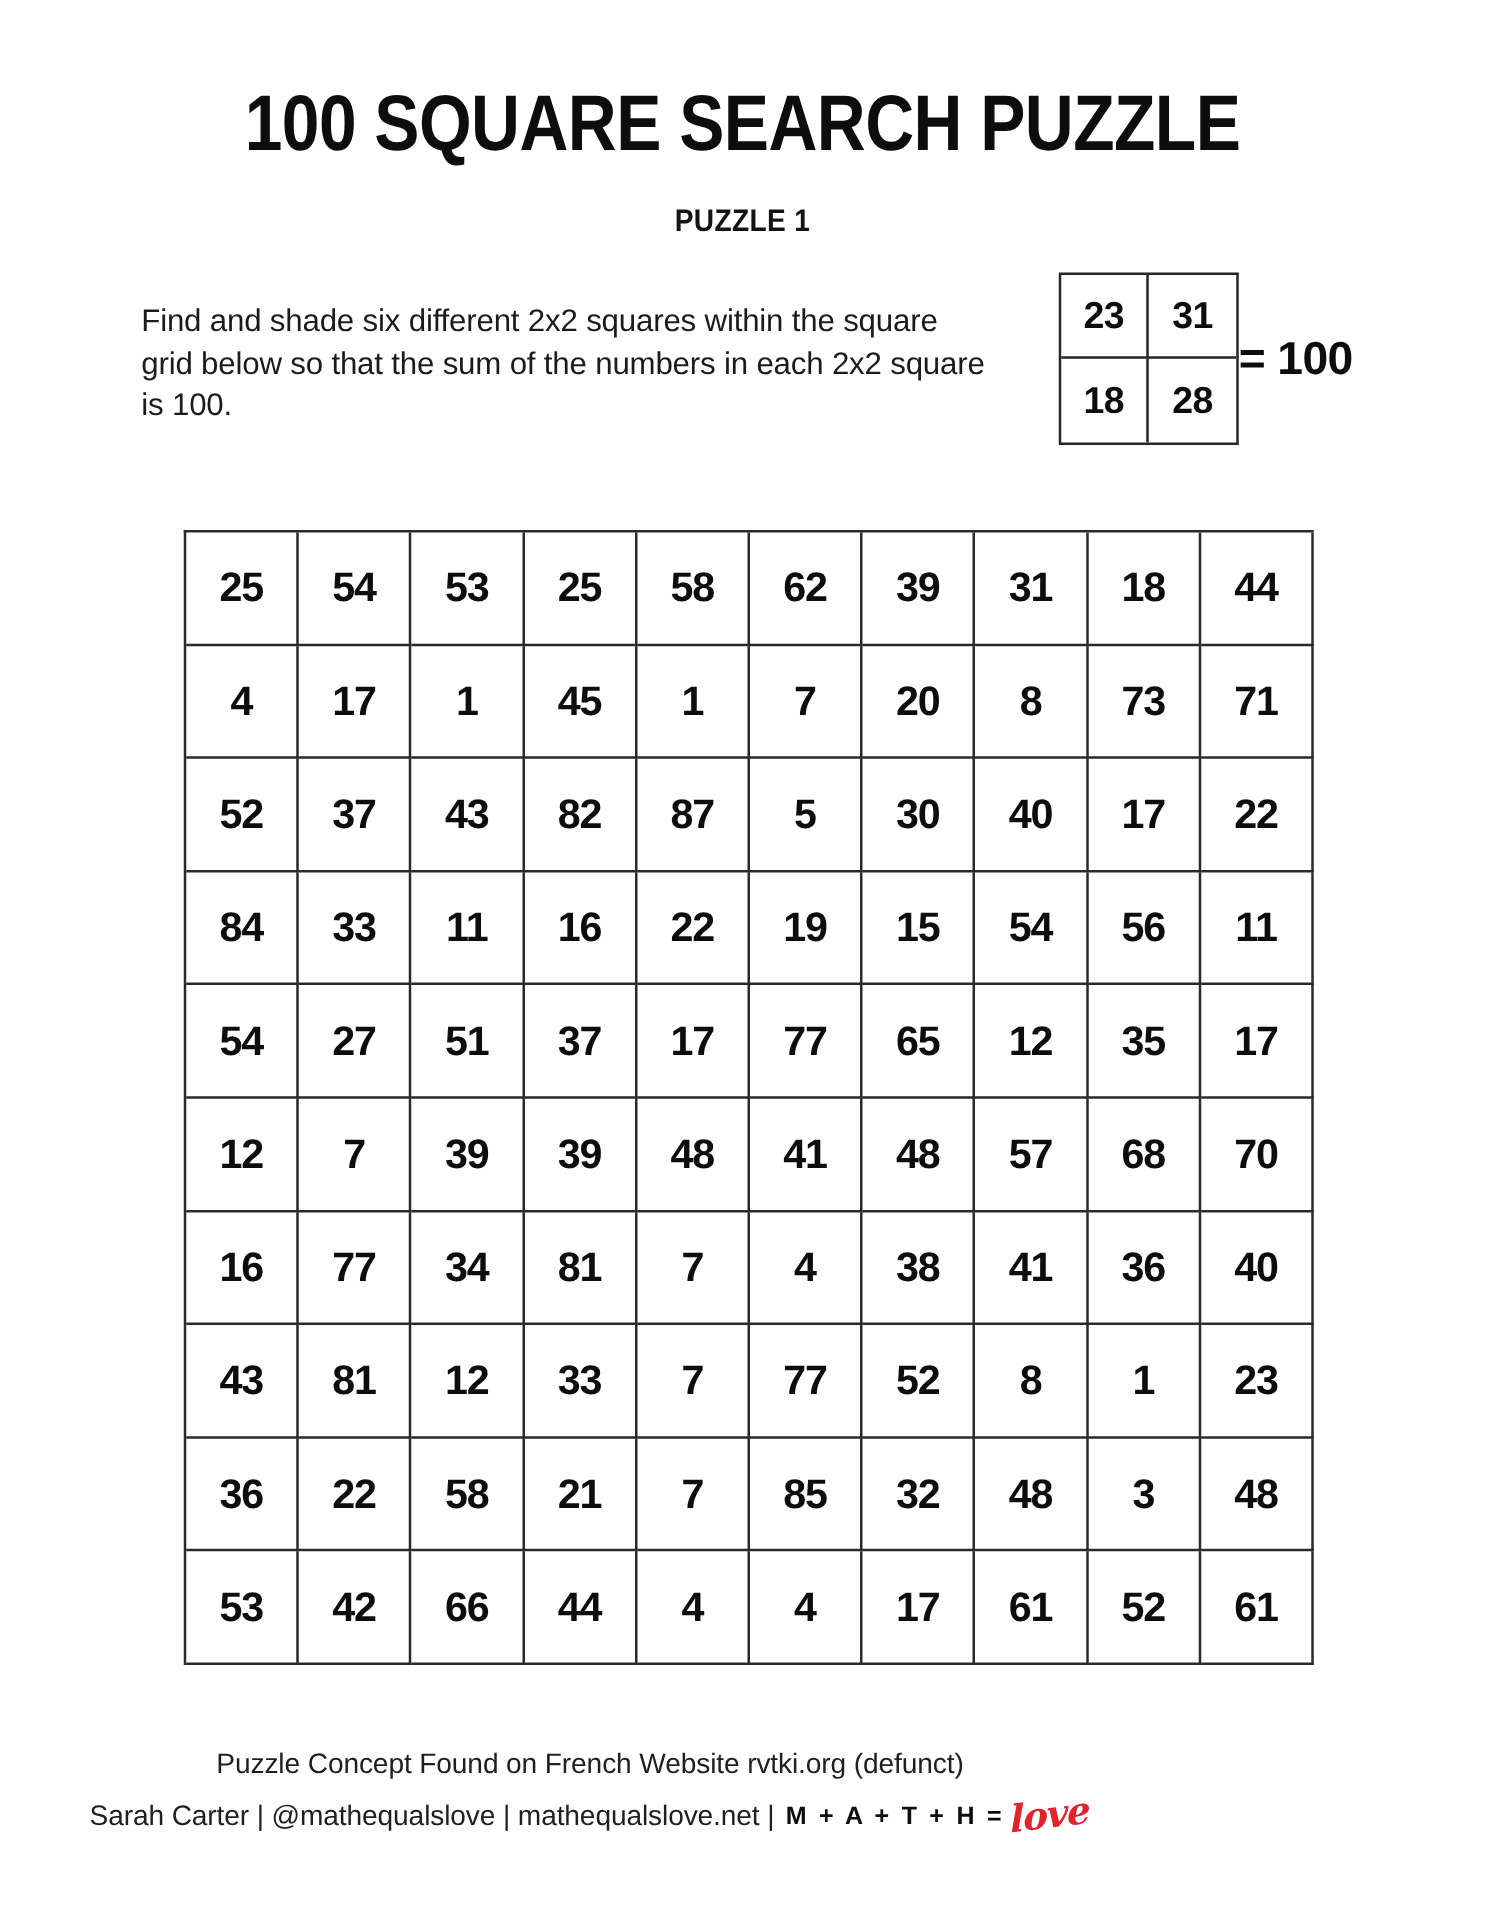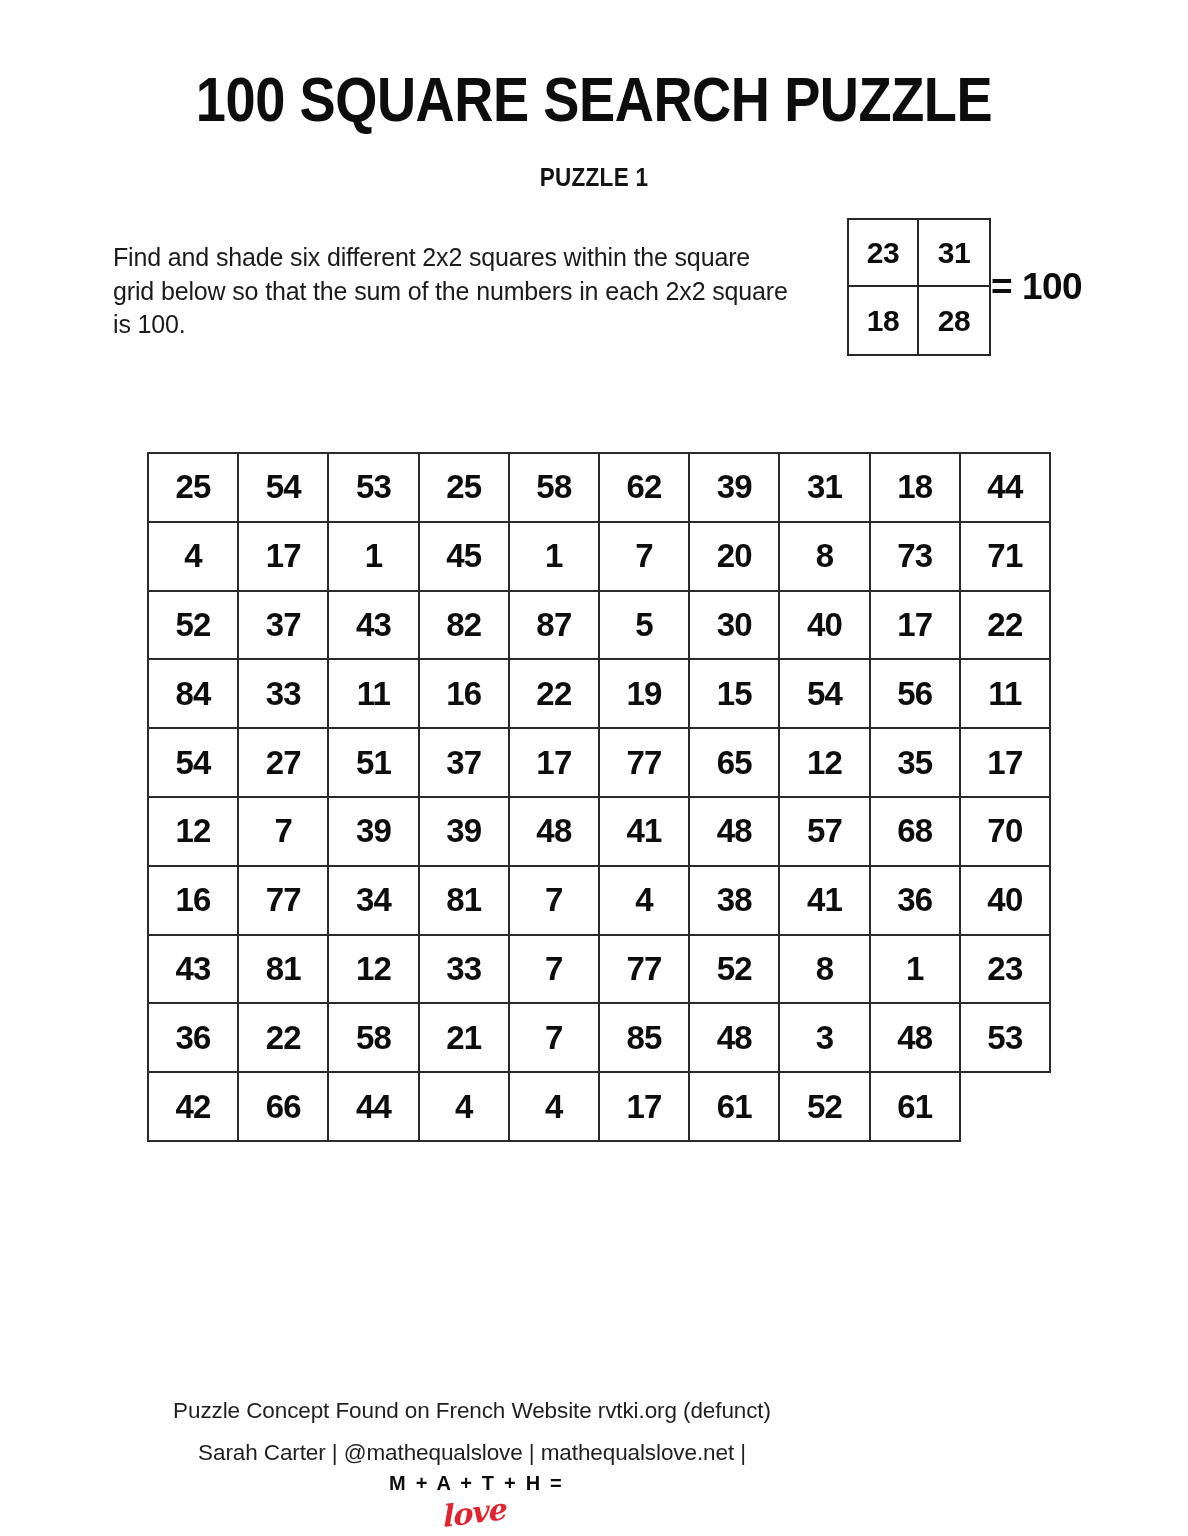--- a/index.html
+++ b/index.html
@@ -98,27 +98,26 @@
     white-space: nowrap;
     letter-spacing: -0.5px;
   }
 
   
   .puzzle-grid {
     position: absolute;
     top: 424px;
     left: 147px;
     width: 904px;
-    height: 690px;
+    height: 908px;
     display: grid;
     grid-template-columns: repeat(10, 1fr);
     grid-template-rows: repeat(10, 1fr);
     border-top: 2.5px solid #2a2a2a;
     border-left: 2.5px solid #2a2a2a;
-    margin-top: 28px;
   }
 
   .grid-cell {
     border-right: 2.5px solid #2a2a2a;
     border-bottom: 2.5px solid #2a2a2a;
     display: flex;
     align-items: center;
     justify-content: center;
     font-size: 33px;
     font-weight: 700;
@@ -147,21 +146,20 @@
     font-size: 22.5px;
     font-weight: 400;
     color: #1f1f1f;
     letter-spacing: -0.1px;
     line-height: 30px;
     margin-top: 12px;
     display: flex;
     align-items: center;
     justify-content: center;
     white-space: nowrap;
-    flex-direction: column;
   }
 
   .footer-logo {
     font-weight: 700;
     letter-spacing: 2.2px;
     font-size: 20px;
     margin-left: 9px;
     color: #0d0d0d;
   }
 
@@ -276,20 +274,21 @@
     <div class="grid-cell">52</div>
     <div class="grid-cell">8</div>
     <div class="grid-cell">1</div>
     <div class="grid-cell">23</div>
     <div class="grid-cell">36</div>
     <div class="grid-cell">22</div>
     <div class="grid-cell">58</div>
     <div class="grid-cell">21</div>
     <div class="grid-cell">7</div>
     <div class="grid-cell">85</div>
+    <div class="grid-cell">32</div>
     <div class="grid-cell">48</div>
     <div class="grid-cell">3</div>
     <div class="grid-cell">48</div>
     <div class="grid-cell">53</div>
     <div class="grid-cell">42</div>
     <div class="grid-cell">66</div>
     <div class="grid-cell">44</div>
     <div class="grid-cell">4</div>
     <div class="grid-cell">4</div>
     <div class="grid-cell">17</div>

